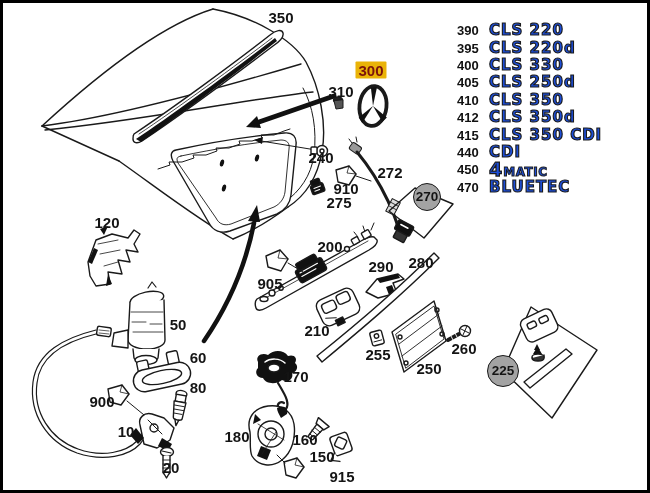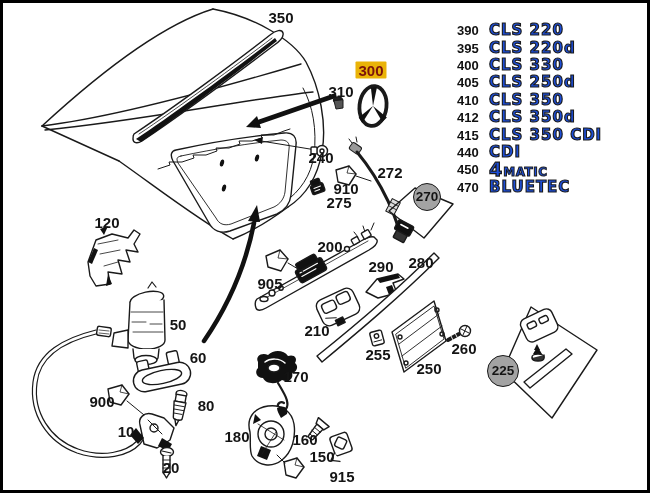--- a/index.html
+++ b/index.html
@@ -300,21 +300,21 @@
       <div class="part-label circled" style="left: 427px; top: 197px; width: 26px; height: 26px;">270</div>
       <div class="part-label" style="left: 107px; top: 222px;">120</div>
       <div class="part-label" style="left: 330px; top: 246px;">200</div>
       <div class="part-label" style="left: 381px; top: 266px;">290</div>
       <div class="part-label" style="left: 421px; top: 262px;">280</div>
       <div class="part-label" style="left: 270px; top: 283px;">905</div>
       <div class="part-label" style="left: 317px; top: 330px;">210</div>
       <div class="part-label" style="left: 178px; top: 324px;">50</div>
       <div class="part-label" style="left: 198px; top: 357px;">60</div>
       <div class="part-label" style="left: 102px; top: 401px;">900</div>
-      <div class="part-label" style="left: 198px; top: 405px; margin-left: 8px;">80</div>
+      <div class="part-label" style="left: 198px; top: 387px;">80</div>
       <div class="part-label" style="left: 126px; top: 431px;">10</div>
       <div class="part-label" style="left: 171px; top: 467px;">20</div>
       <div class="part-label" style="left: 296px; top: 376px;">170</div>
       <div class="part-label" style="left: 378px; top: 354px;">255</div>
       <div class="part-label" style="left: 429px; top: 368px;">250</div>
       <div class="part-label" style="left: 464px; top: 348px;">260</div>
       <div class="part-label circled" style="left: 503px; top: 371px; width: 30px; height: 30px;">225</div>
       <div class="part-label" style="left: 237px; top: 436px;">180</div>
       <div class="part-label" style="left: 305px; top: 439px;">160</div>
       <div class="part-label" style="left: 322px; top: 456px;">150</div>

